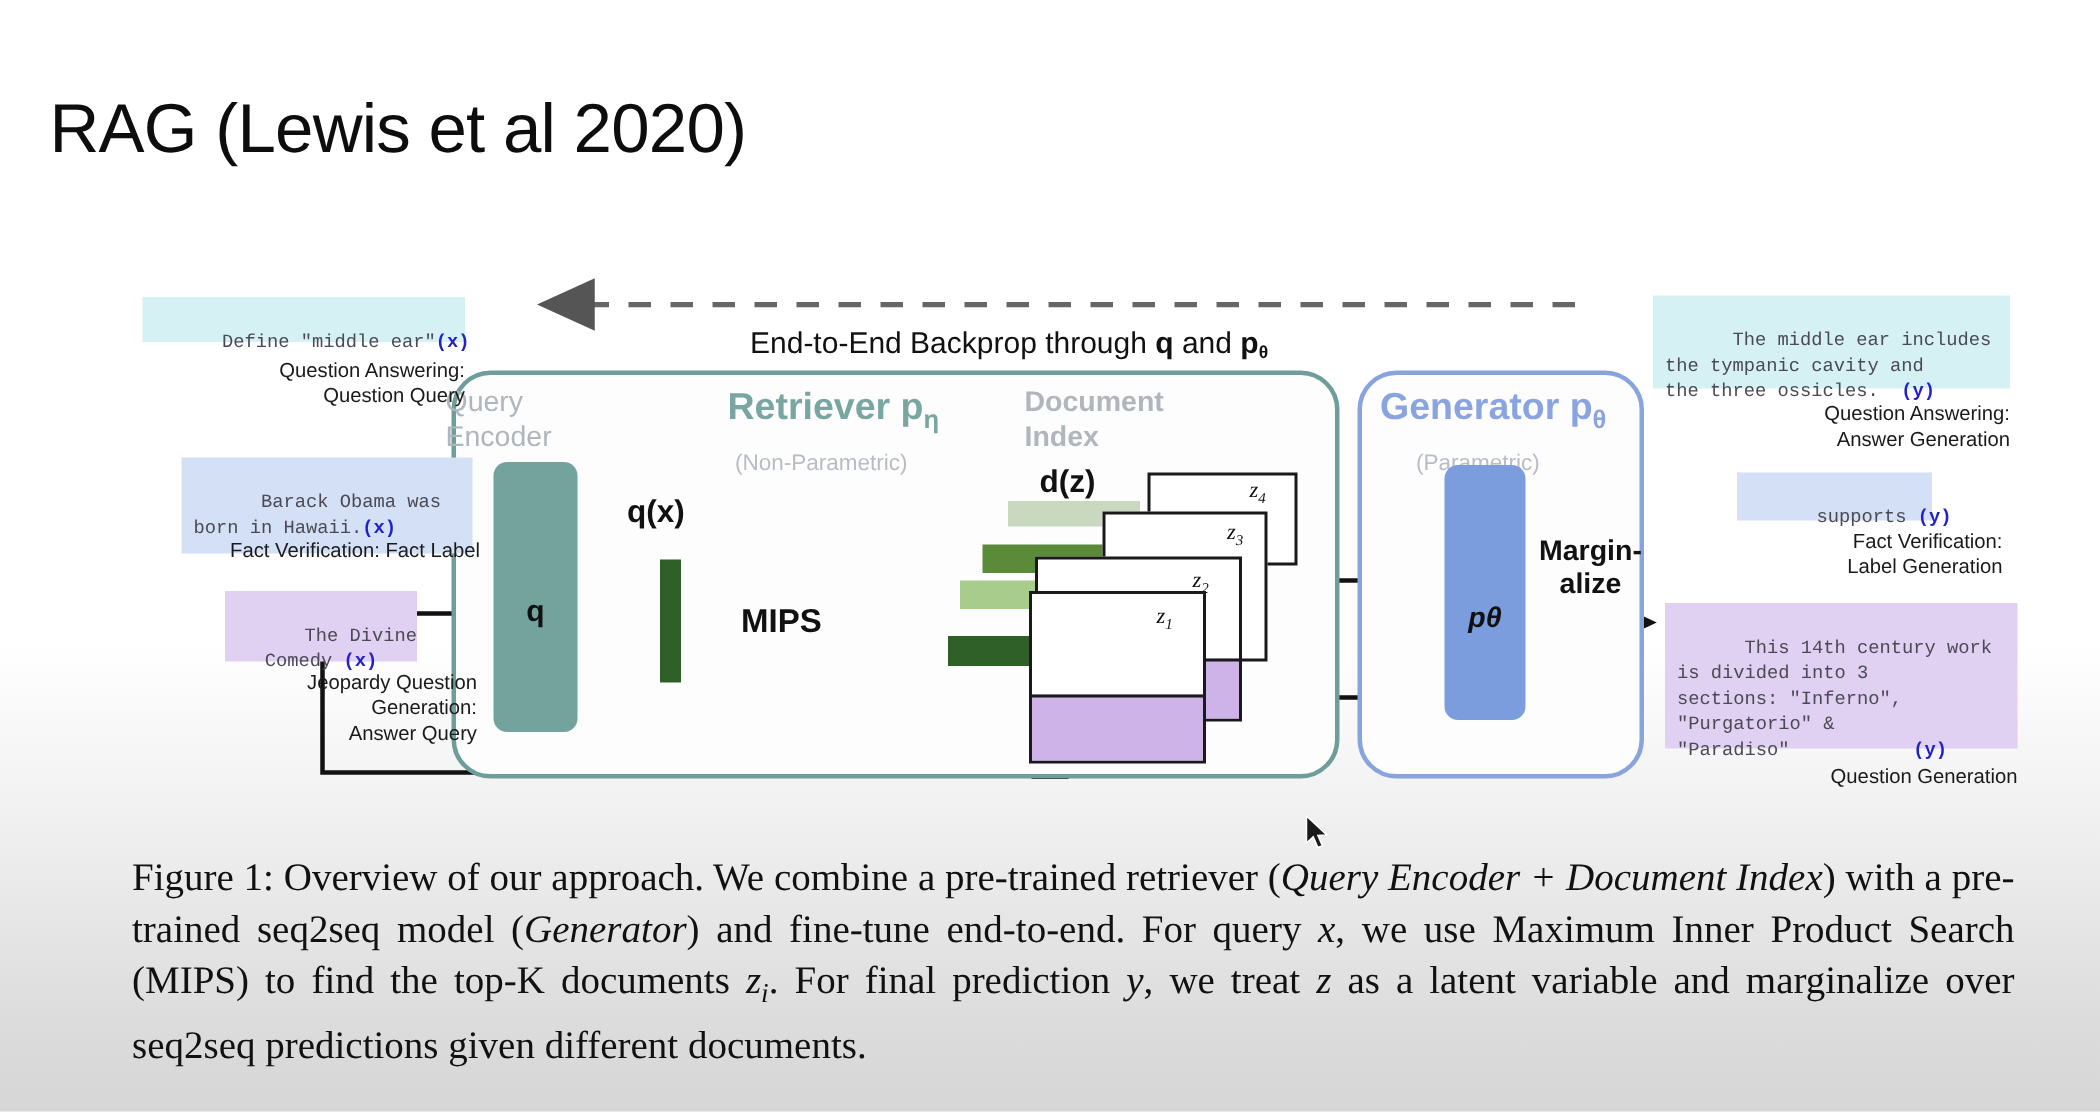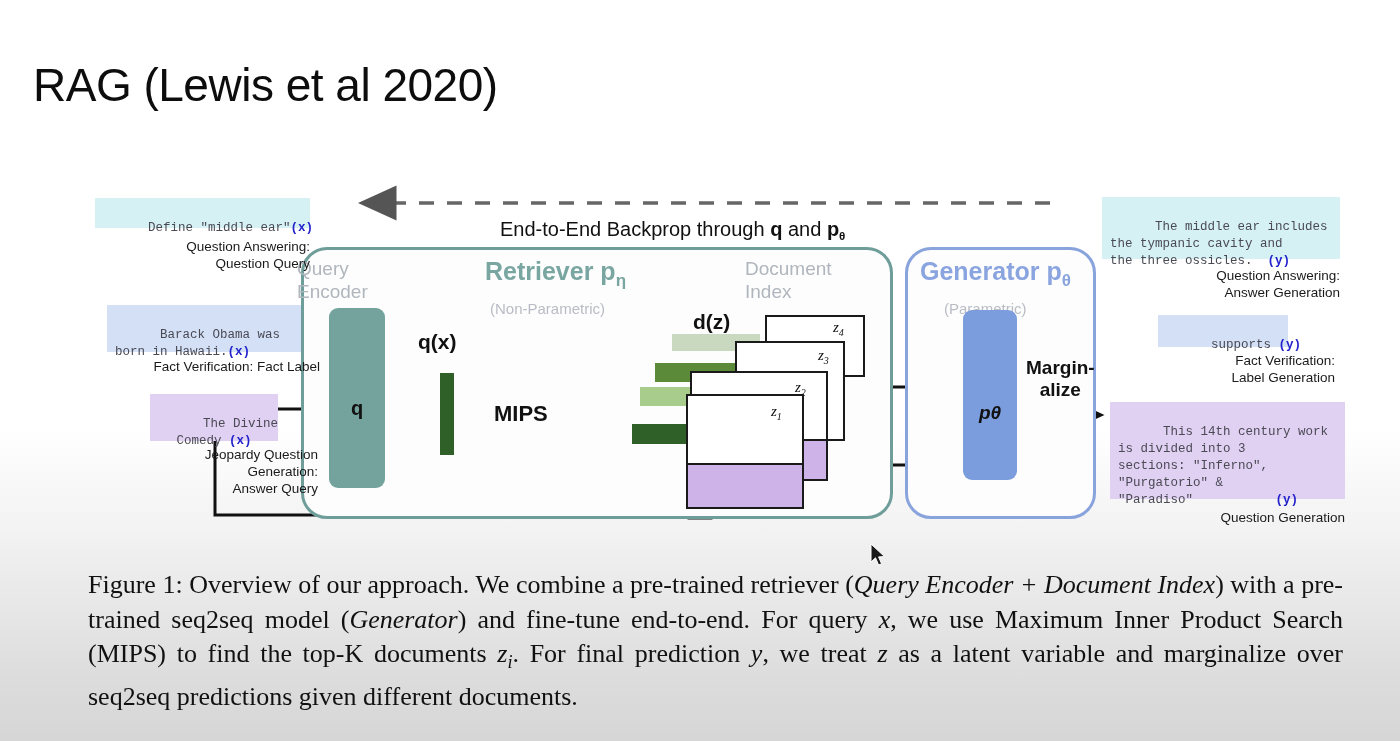--- a/index.html
+++ b/index.html
@@ -337,21 +337,21 @@
 
     <div class="col-head" style="left:297px; top:82px; width:120px;">Query
 Encoder</div>
     <div class="q-enc"></div>
     <div class="q-enc-label" style="top:222px;">q</div>
 
     <div class="qx-label">q(x)</div>
     <div class="qx-bar"></div>
     <div class="mips-label">MIPS</div>
 
-    <div class="col-head" style="left:745px; top:82px; width:120px;">Document
+    <div class="col-head" style="left:683px; top:82px; width:120px;font-weight:bold;">Document
 Index</div>
     <div class="dz-label">d(z)</div>
 
     <div class="gbar" style="left:672px; top:159px; width:88px; height:17px; background:#c9d9bf;"></div>
     <div class="gbar" style="left:655px; top:188px; width:118px; height:19px; background:#5b8a39;"></div>
     <div class="gbar" style="left:640px; top:212px; width:110px; height:19px; background:#a8cc8c;"></div>
     <div class="gbar" style="left:632px; top:249px; width:122px; height:20px; background:#2f6027;"></div>
 
     <div class="doc-card" style="left:765px; top:140px; width:100px; height:62px;"></div>
     <div class="z-tag" style="left:833px; top:144px;">z<sub>4</sub></div>
@@ -380,21 +380,21 @@
     <div class="backprop-label">
       <span>End-to-End Backprop through </span><b>q</b><span> and </span><b>p</b><b style="font-size:14px"><sub>θ</sub></b>
     </div>
 
     <div class="mono-box bg-cyan" style="left:95px; top:23px; width:215px; height:30px;">
       <span>Define "middle ear"</span><span class="tag">(x)</span>
     </div>
     <div class="cap-label" style="left:95px; top:63px; width:215px;">Question Answering:
 Question Query</div>
 
-    <div class="mono-box bg-blue" style="left:107px; top:130px; width:194px; height:47px;">
+    <div class="mono-box bg-blue" style="left:121px; top:130px; width:194px; height:64px;">
       <span>Barack Obama was
 born in Hawaii.</span><span class="tag">(x)</span>
     </div>
     <div class="cap-label" style="left:85px; top:183px; width:235px;">Fact Verification: Fact Label</div>
 
     <div class="mono-box bg-purple" style="left:150px; top:219px; width:128px; height:47px; text-align:center;">
       <span>The Divine
 Comedy </span><span class="tag">(x)</span>
     </div>
     <div class="cap-label" style="left:110px; top:271px; width:208px;">Jeopardy Question

